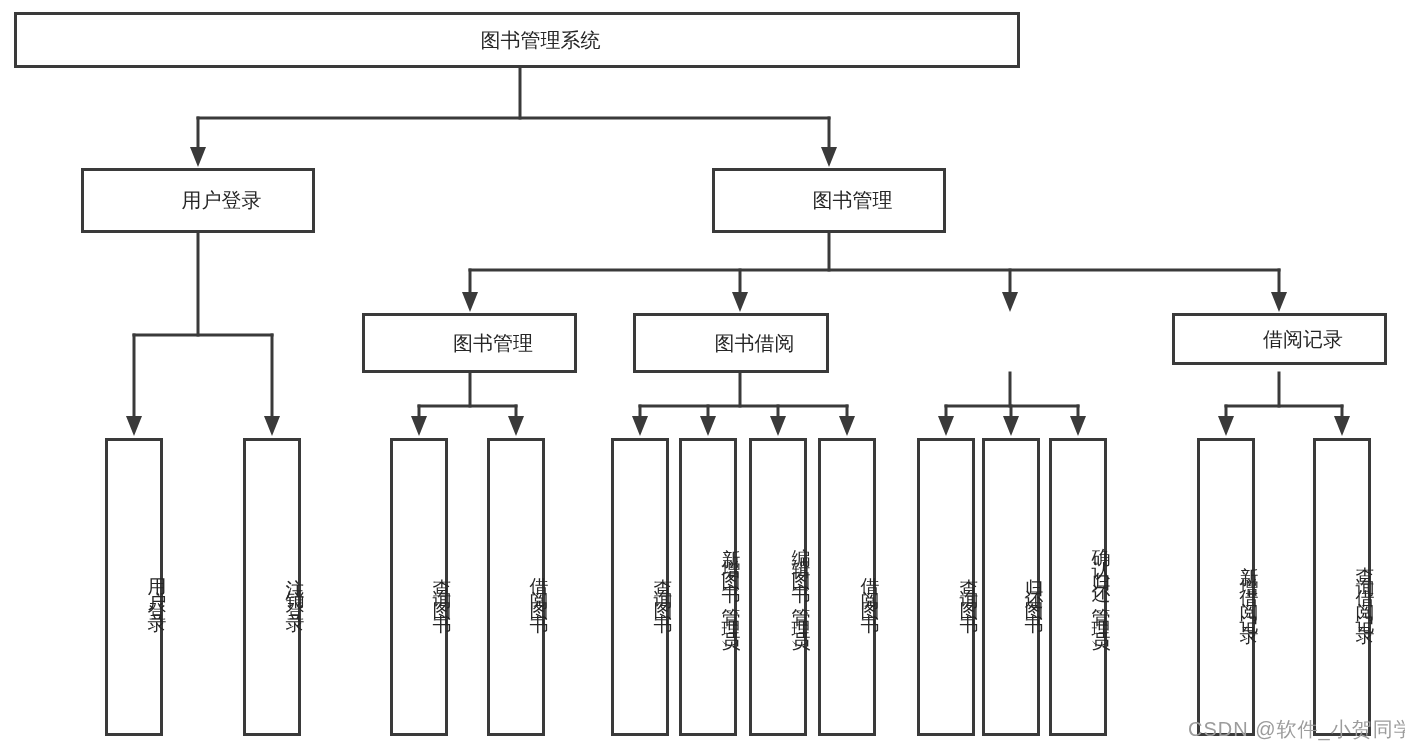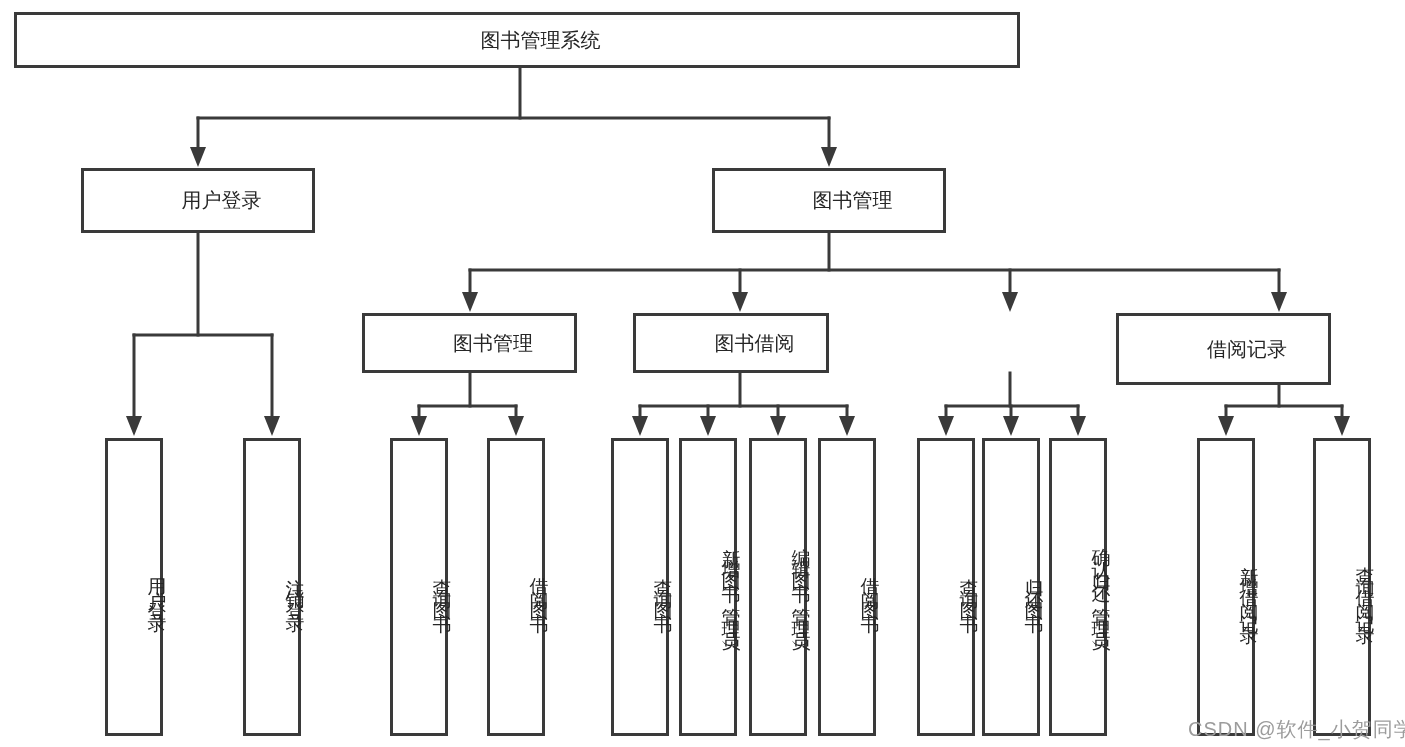--- a/index.html
+++ b/index.html
@@ -42,21 +42,21 @@
     font-size: 19px;
     white-space: nowrap;
   }
   
   #root        { left: 14px;   top: 12px;  width: 1006px; height: 56px; }
   #n-login     { left: 81px;   top: 168px; width: 234px;  height: 65px; }
   #n-mgmt      { left: 712px;  top: 168px; width: 234px;  height: 65px; }
   #n-newrec    { left: 362px;  top: 313px; width: 215px;  height: 60px; }
   #n-borrow    { left: 633px;  top: 313px; width: 196px;  height: 60px; }
   #n-current   { left: 903px;  top: 313px; width: 215px;  height: 60px; }
-  #n-record    { left: 1116px; top: 313px; width: 215px;  height: 72px; }
+  #n-record    { left: 1172px; top: 313px; width: 215px;  height: 52px; }
   #l-a1 { left: 105px;  }
   #l-a2 { left: 243px;  }
   #l-b1 { left: 390px;  }
   #l-b2 { left: 487px;  }
   #l-c1 { left: 611px;  }
   #l-c2 { left: 679px;  }
   #l-c3 { left: 749px;  }
   #l-c4 { left: 818px;  }
   #l-d1 { left: 917px;  }
   #l-d2 { left: 982px;  }

